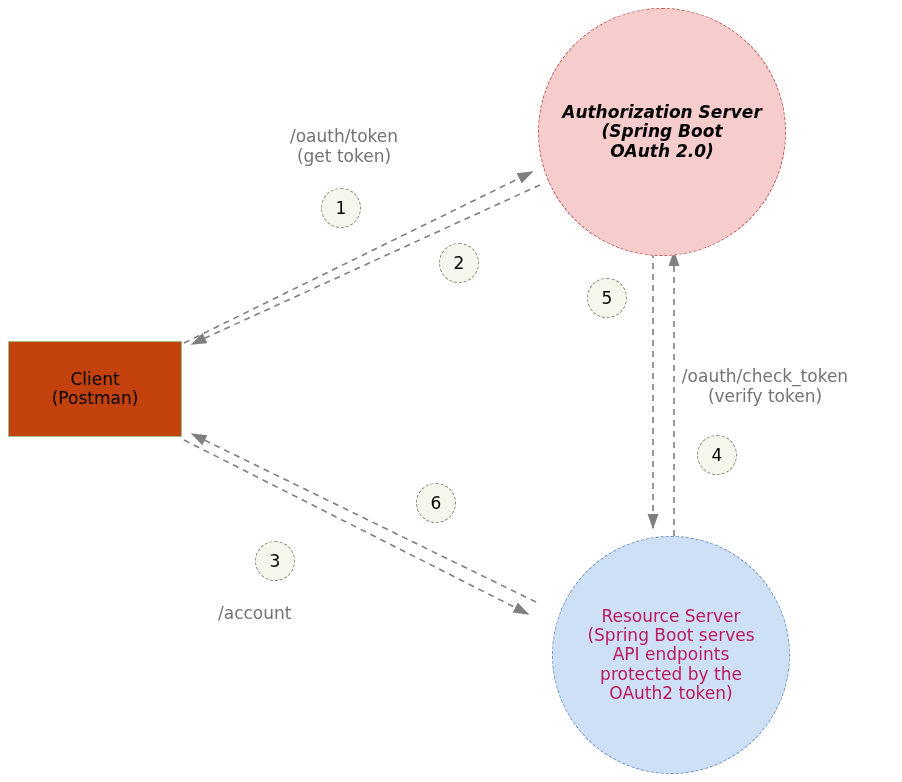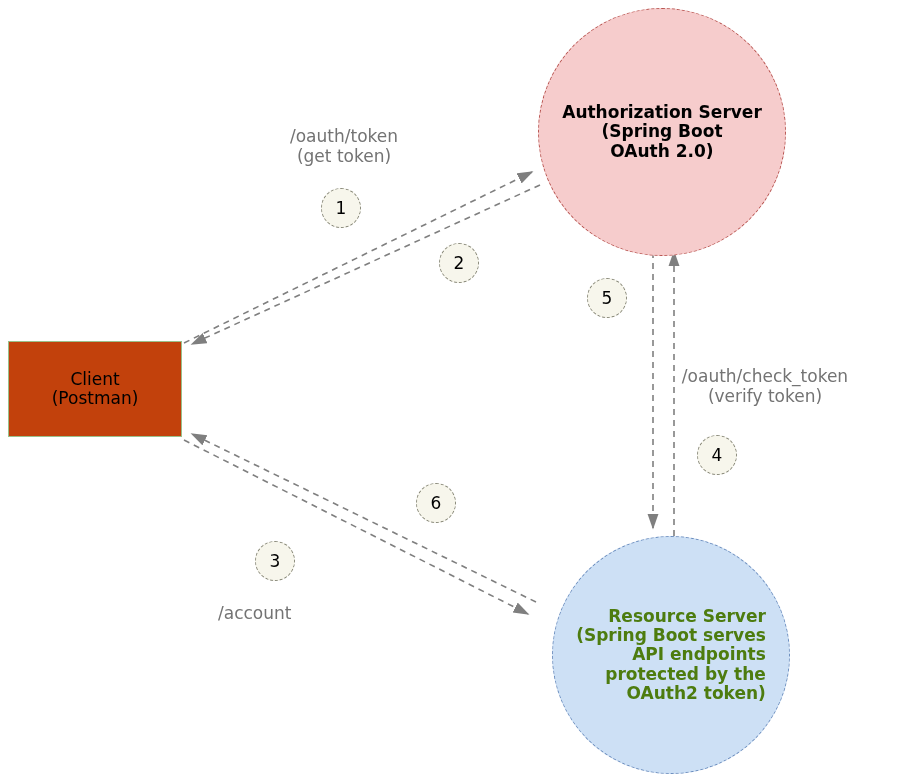--- a/index.html
+++ b/index.html
@@ -53,36 +53,36 @@
     width: 248px;
     height: 248px;
     background: #f6cccc;
     border: 1px dashed #b85450;
     border-radius: 50%;
   }
   #auth-node .node-label {
     font-size: 17px;
     font-weight: bold;
     color: #000000;
+    font-style: italic;
   }
   
   #resource-node {
     left: 552px;
     top: 536px;
     width: 238px;
     height: 238px;
     background: #cde0f5;
     border: 1px dashed #6c8ebf;
     border-radius: 50%;
   }
   #resource-node .node-label {
     font-size: 17px;
-    font-weight: bold;
-    color: #4d7c0f;
-    text-align: right;
+    font-weight: normal;
+    color: #be185d;
   }
   
   .step {
     position: absolute;
     width: 40px;
     height: 40px;
     border-radius: 50%;
     background: #f7f6ec;
     border: 1px dashed #8a8a7a;
     display: flex;

